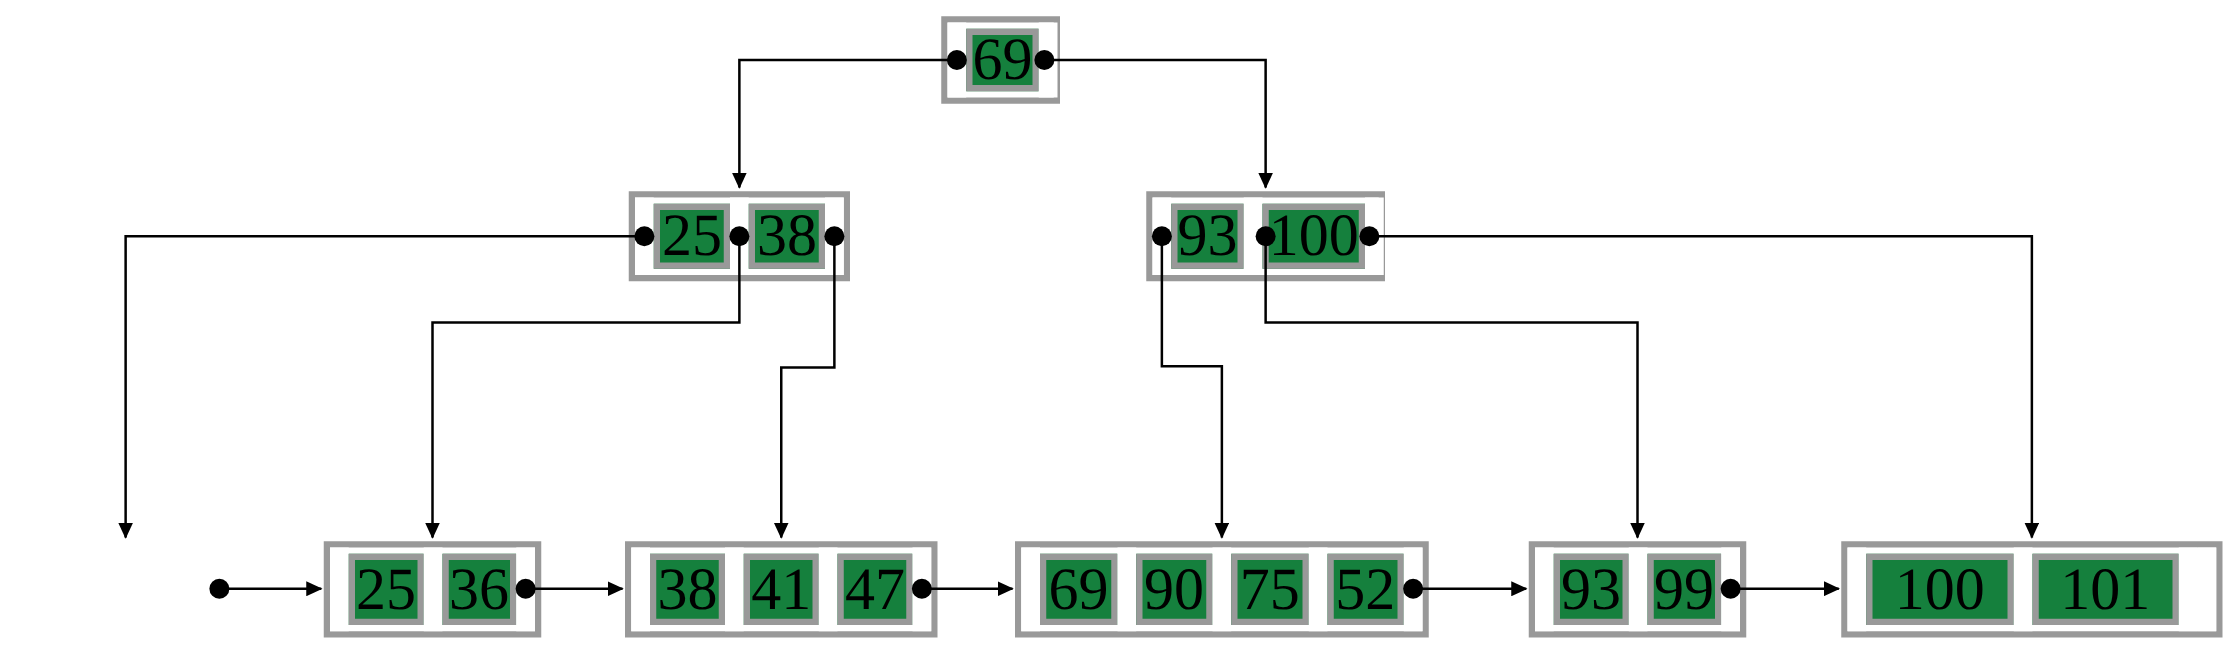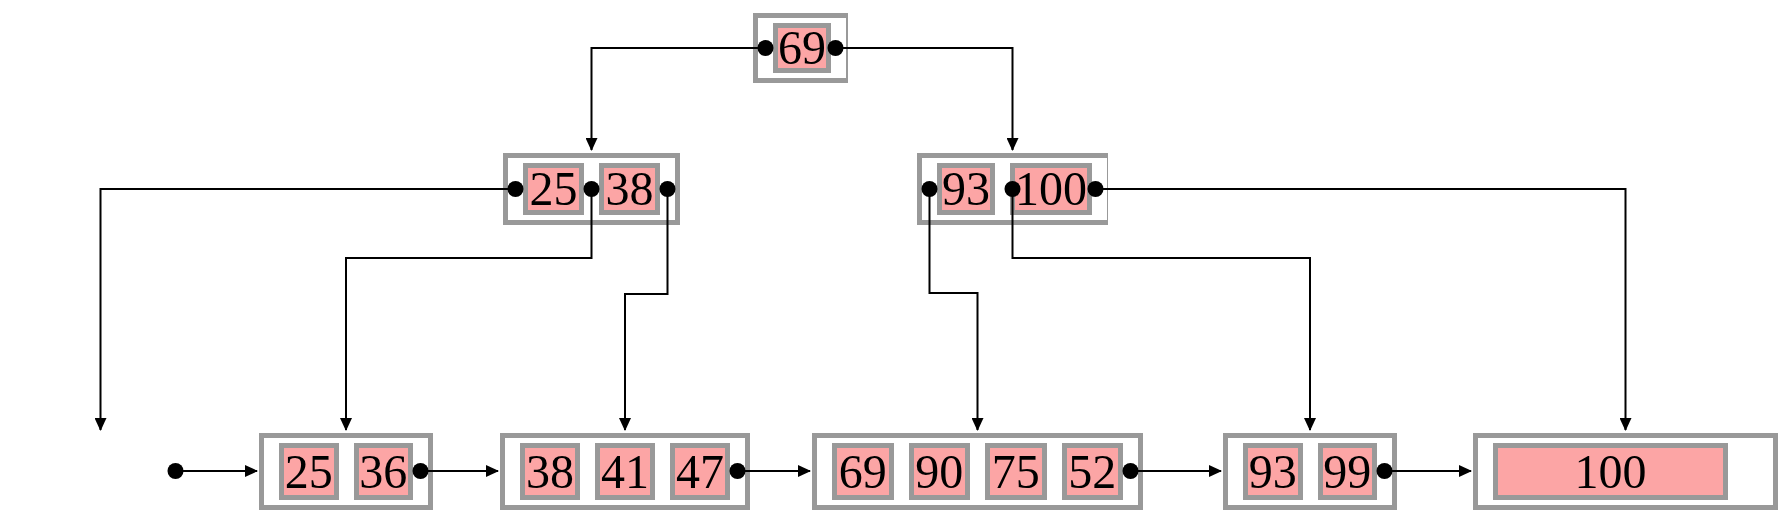--- a/index.html
+++ b/index.html
@@ -22,21 +22,21 @@
   }
   .ptr {
     flex: 0 0 15px;
     background: #ffffff;
   }
   .key {
     flex: 1 1 0;
     box-sizing: border-box;
     border: 5px solid #999999;
     margin: 5px 0;
-    background: #fca5a5;
+    background: #15803d;
     display: flex;
     align-items: center;
     justify-content: center;
     font-size: 48px;
     line-height: 1;
   }
   #links {
     position: absolute;
     left: 0; top: 0;
     width: 1790px; height: 518px;
@@ -146,20 +146,23 @@
       </div>
     <div class="ptr"></div>
   </div>
 
   <div class="node" style="left:1473px; top:433px; width:305px; height:77px;">
     <div class="ptr"></div>
     <div class="key">
         <span>100</span>
       </div>
     <div class="ptr"></div>
+    <div class="key">
+        <span>101</span>
+      </div>
     <div class="ptr"></div>
     <div class="ptr"></div>
   </div>
 
   <svg id="links" viewBox="0 0 1790 518" xmlns="http://www.w3.org/2000/svg">
     <defs>
       <marker id="arrow" markerUnits="userSpaceOnUse" markerWidth="13" markerHeight="12" viewBox="0 0 13 12" refX="12" refY="6" orient="auto">
         <path d="M0,0 L13,6 L0,12 Z" fill="#000000"></path>
       </marker>
     </defs>

